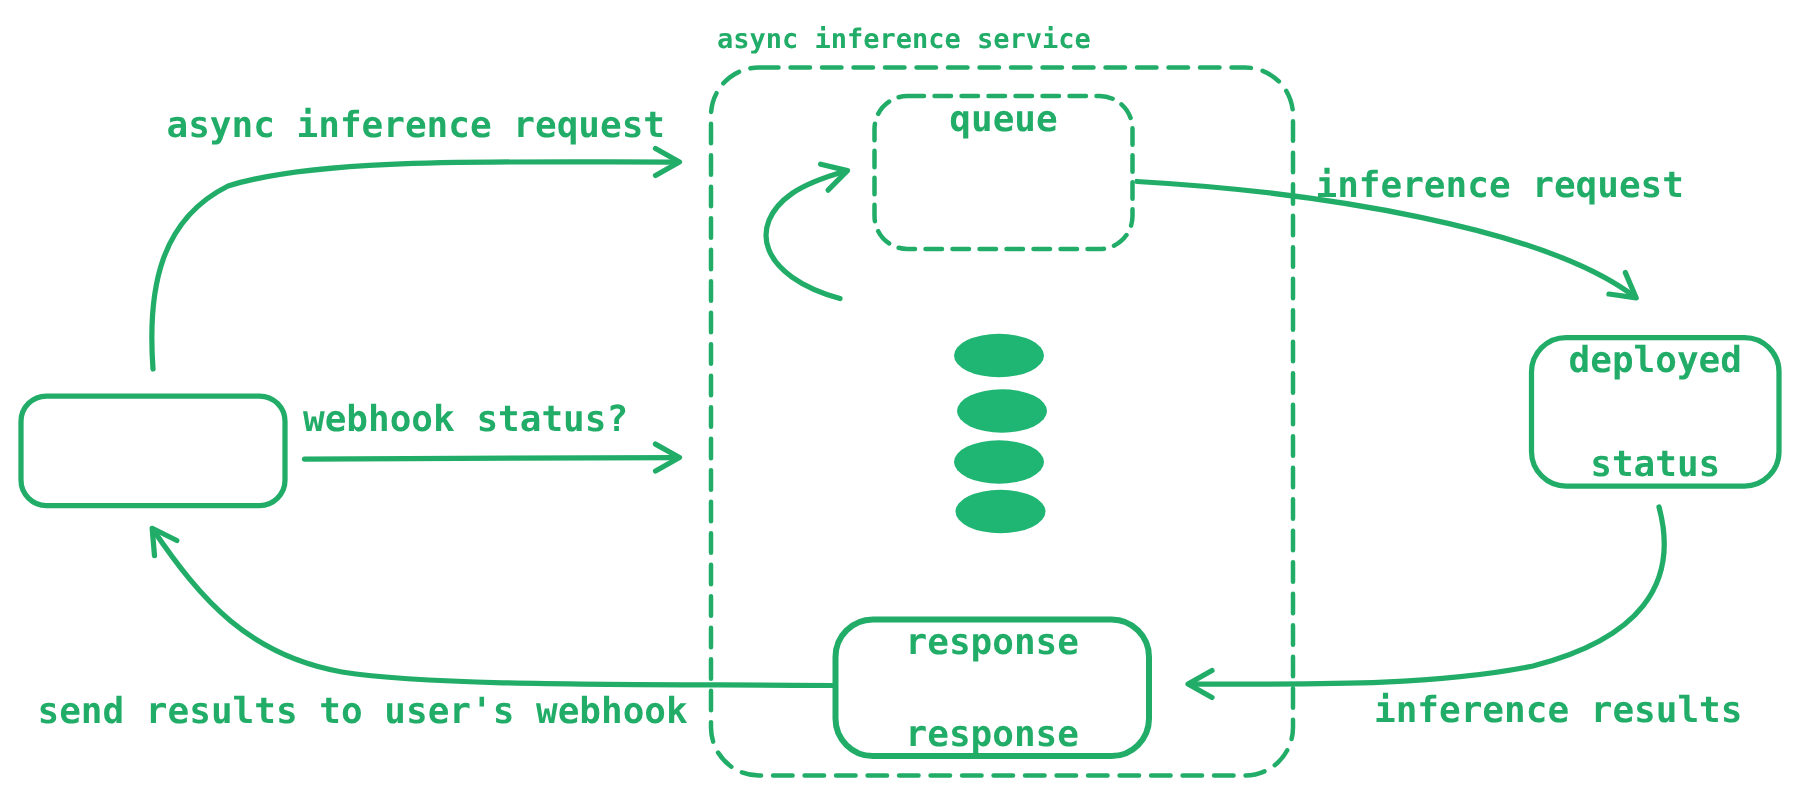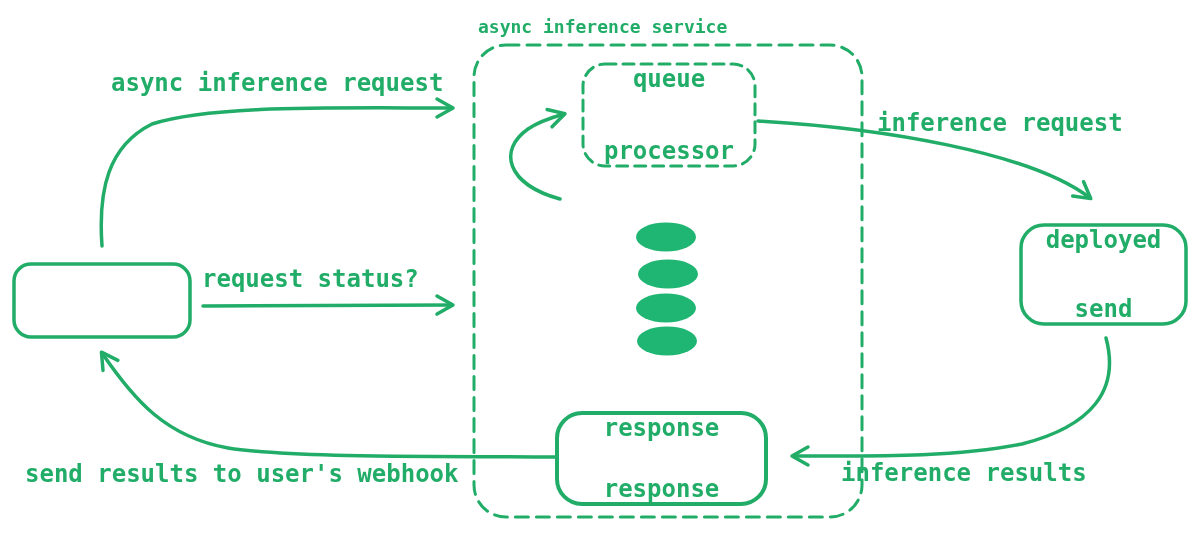--- a/index.html
+++ b/index.html
@@ -89,38 +89,37 @@
 
     <path class="stroke" stroke-width="3.5" marker-end="url(#ah)" d="M 1106 338 C 1120 390 1092 426 1022 444 C 952 458 868 456 793 456"></path>
 
     <path class="stroke" stroke-width="3.5" marker-end="url(#ah)" d="M 556 457 C 430 456 292 458 228 448 C 166 437 134 400 102 353"></path>
   </svg>
 
   <div class="lbl small" style="left:478px; top:17px;">async inference service</div>
 
   <div class="lbl" style="left:63px; top:70px;margin-left:48px;">async inference request</div>
 
-  <div class="lbl" style="left:202px; top:266px;">request status?</div>
+  <div class="lbl" style="left:202px; top:266px;">webhook status?</div>
 
   <div class="lbl" style="left:877px; top:90px;margin-top:20px;">inference request</div>
 
 
-  <div class="lbl" style="left:841px; top:460px;">inference results</div>
+  <div class="lbl" style="left:916px; top:460px;">inference results</div>
 
   <div class="lbl" style="left:25px; top:461px;">send results to user's webhook</div>
 
 
   <div class="node-label" style="left:583px; top:64px; width:172px; height:102px;">
     <span>queue</span>
-    <span>processor</span>
   </div>
 
   <div class="node-label" style="left:1021px; top:225px; width:165px; height:99px;border-radius:11px;">
     <span>deployed</span>
-    <span>send</span>
+    <span>status</span>
   </div>
 
   <div class="node-label" style="left:557px; top:413px; width:209px; height:91px;">
     <span>response</span>
     <span>response</span>
   </div>
 
 </div>
 
 </body></html>

